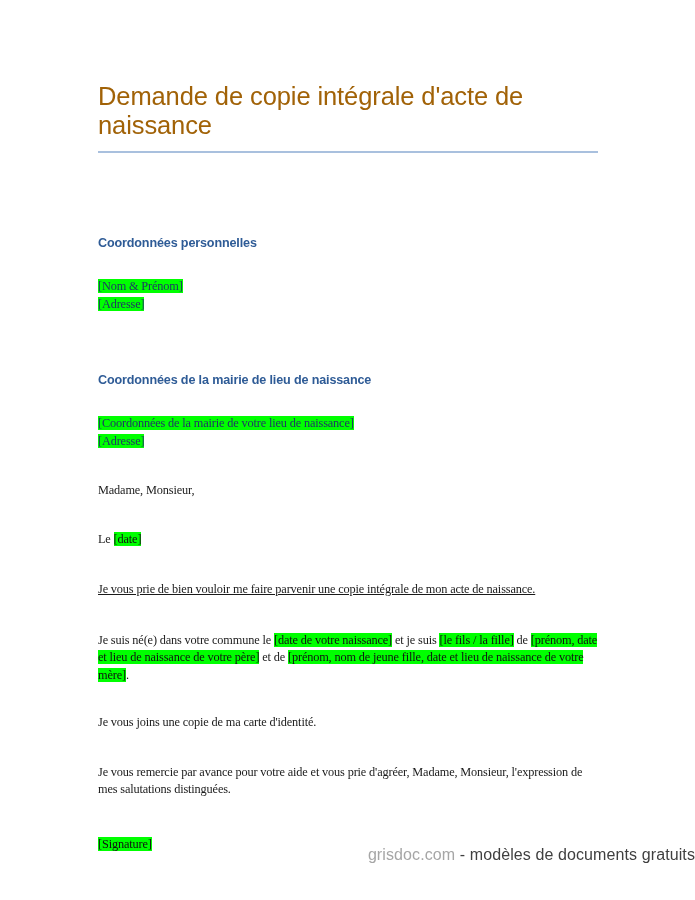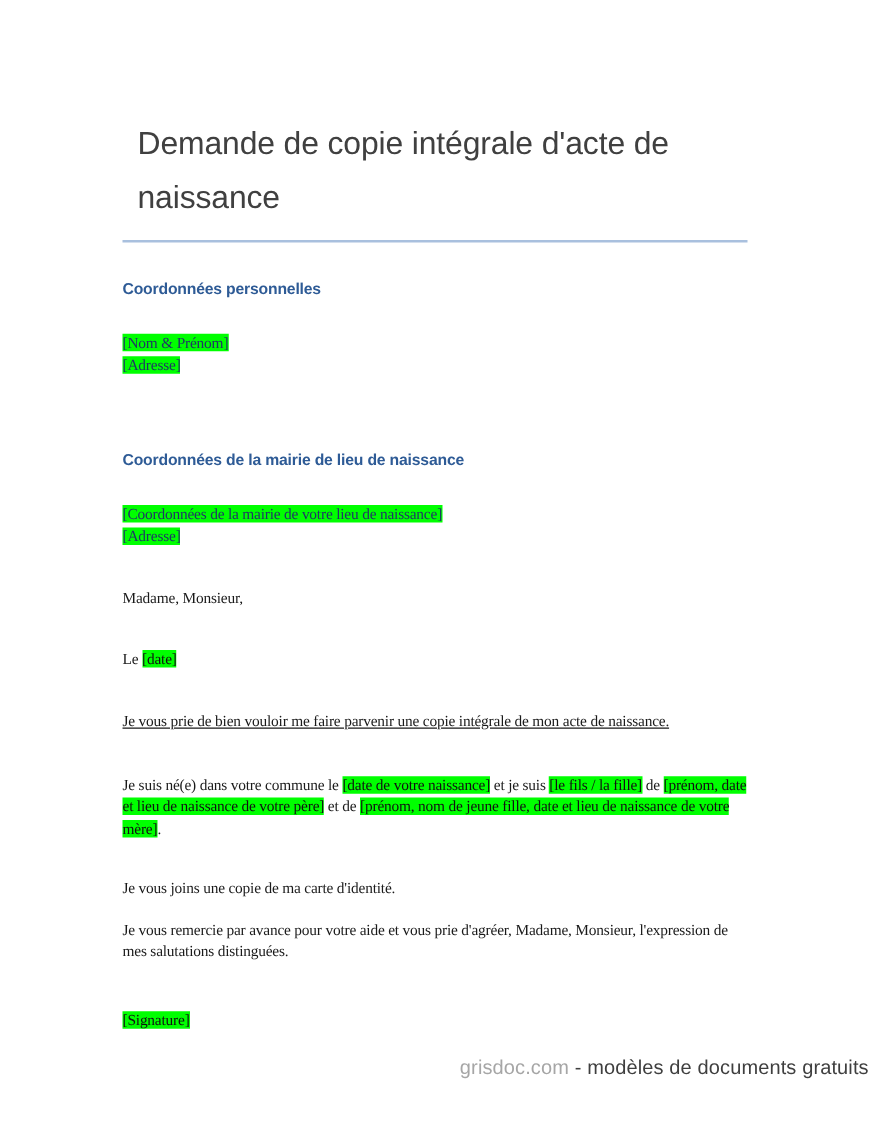--- a/index.html
+++ b/index.html
@@ -27,25 +27,25 @@
   .content {
     position: absolute;
     left: 98px;
     top: 0;
     width: 500px;
   }
 
   
   .doc-title {
     font-family: "Liberation Sans", "DejaVu Sans", sans-serif;
-    color: #404040;
+    color: #a16207;
     font-size: 25.5px;
-    line-height: 43px;
+    line-height: 29px;
     font-weight: 400;
-    margin: 12px;
+    margin: 0;
     padding-top: 82px;
     letter-spacing: -0.1px;
   }
   .title-rule {
     margin-top: 11px;
     height: 2px;
     background: #a9c0de;
     width: 500px;
   }
 
@@ -80,30 +80,30 @@
     color: #111111;
   }
 
   .placeholder-block {
     font-size: 12.3px;
     line-height: 17.5px;
     letter-spacing: -0.15px;
   }
 
   
-  .sp-head-1 { margin-top: 29px; }
+  .sp-head-1 { margin-top: 82px; }
   .sp-block-1 { margin-top: 27px; }
   .sp-head-2 { margin-top: 59px; }
   .sp-block-2 { margin-top: 27px; }
   .sp-date { margin-top: 31px; }
   .sp-salut { margin-top: 32px; }
   .sp-p1 { margin-top: 33px; text-decoration: underline; }
   .sp-p2 { margin-top: 33px; }
   .sp-p3 { margin-top: 30px; }
-  .sp-p4 { margin-top: 16px; }
+  .sp-p4 { margin-top: 32px; }
   .sp-sign { margin-top: 37px; }
 
   
   .footer {
     position: absolute;
     left: 0;
     top: 846px;
     width: 695px;
     text-align: right;
     font-family: "Liberation Sans", "DejaVu Sans", sans-serif;

